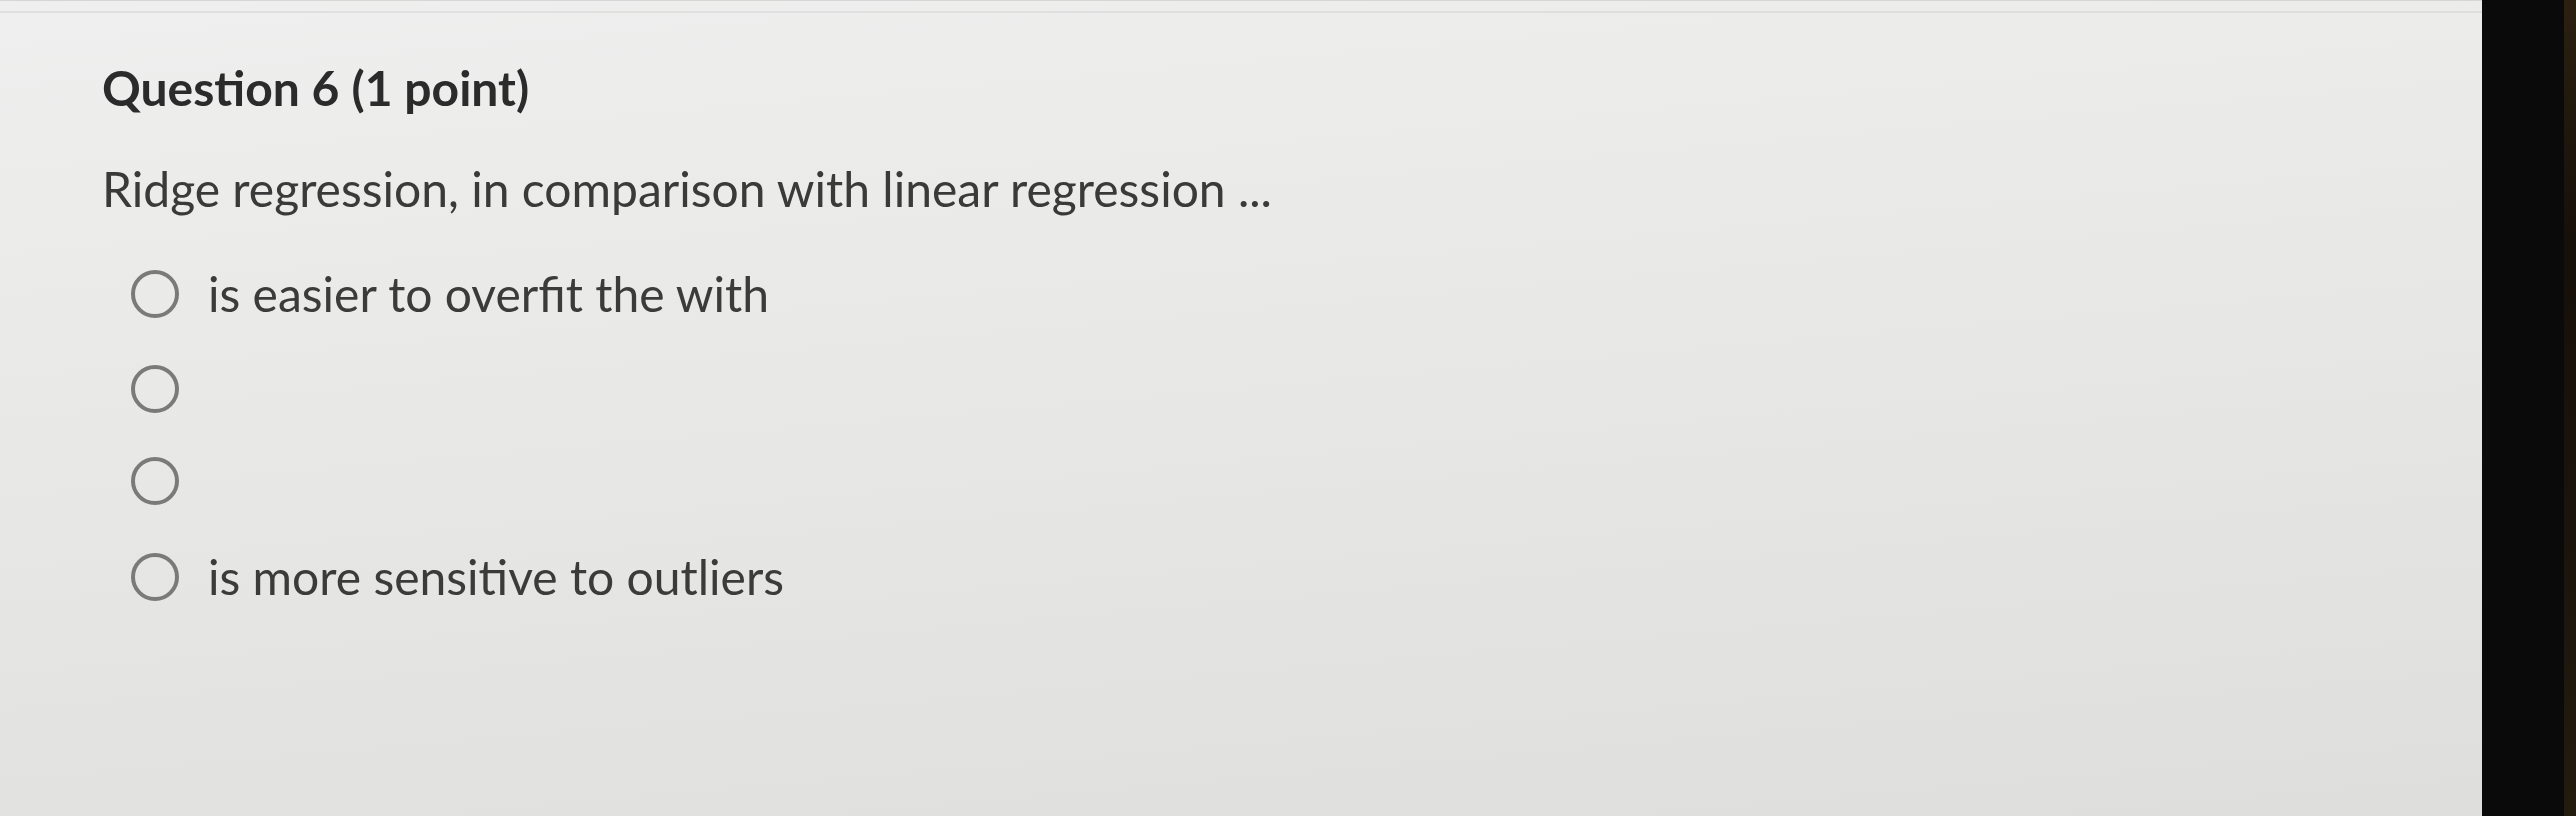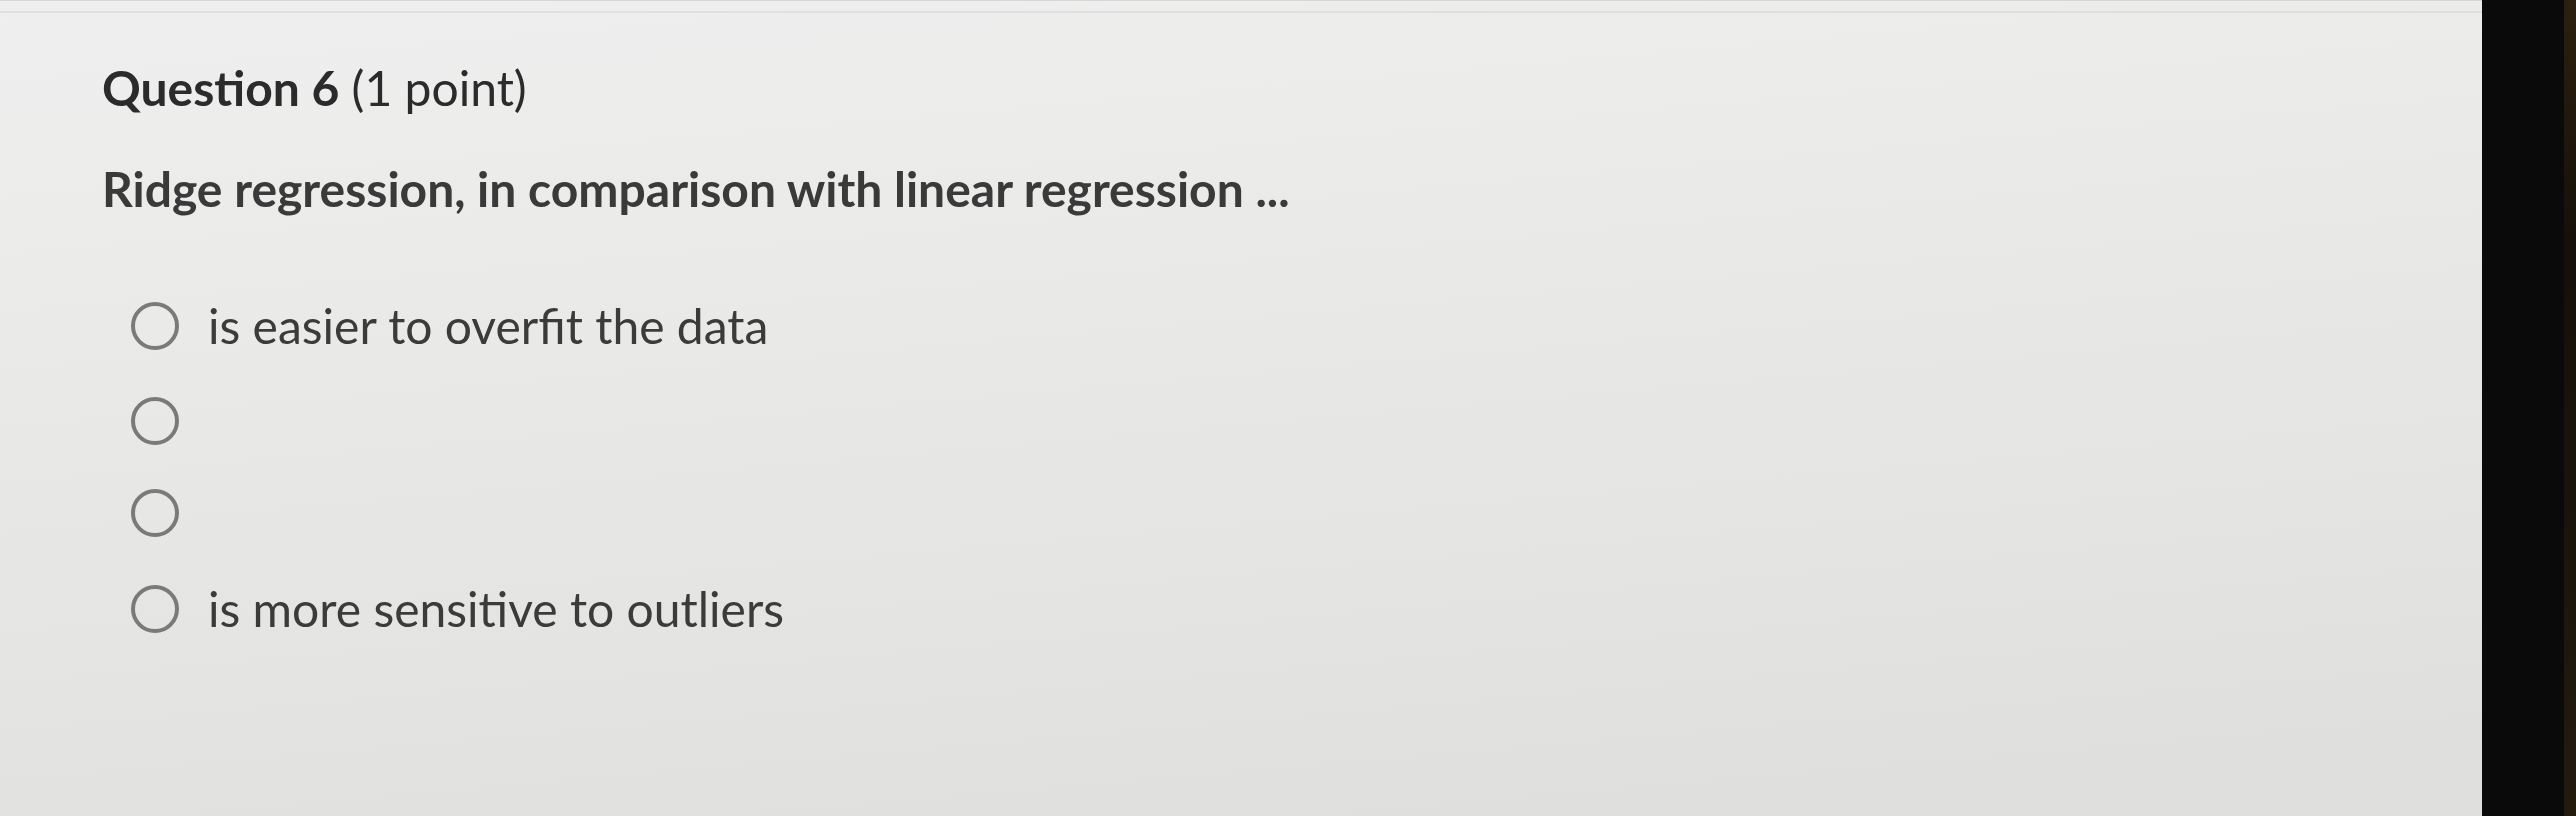--- a/index.html
+++ b/index.html
@@ -40,27 +40,27 @@
     font-size: 48px;
     color: #2b2b2b;
     margin-top: 24px;
     margin-bottom: 44px;
     font-weight: 400;
   }
   .question-header .q-label {
     font-weight: 700;
   }
   .question-header .q-points {
-    font-weight: 400;
+    font-weight: 700;
   }
   .prompt {
     font-size: 48px;
     color: #3a3a3a;
-    margin-bottom: 81px;
-    font-weight: 700;
+    margin-bottom: 49px;
+    font-weight: 400;
   }
   .options {
     display: flex;
     flex-direction: column;
     gap: 44px;
     padding-left: 29px;
   }
   .option {
     display: flex;
     align-items: center;
@@ -111,21 +111,21 @@
       <span class="q-label">Question 6</span>
       <span class="q-points">(1 point)</span>
     </div>
 
     <div class="prompt">Ridge regression, in comparison with linear regression ...</div>
 
     <div class="options">
 
       <label class="option">
         <span class="radio"></span>
-        <span class="option-label">is easier to overfit the data</span>
+        <span class="option-label">is easier to overfit the with</span>
       </label>
 
       <label class="option">
         <span class="radio"></span>
       </label>
 
       <label class="option">
         <span class="radio"></span>
       </label>
 

